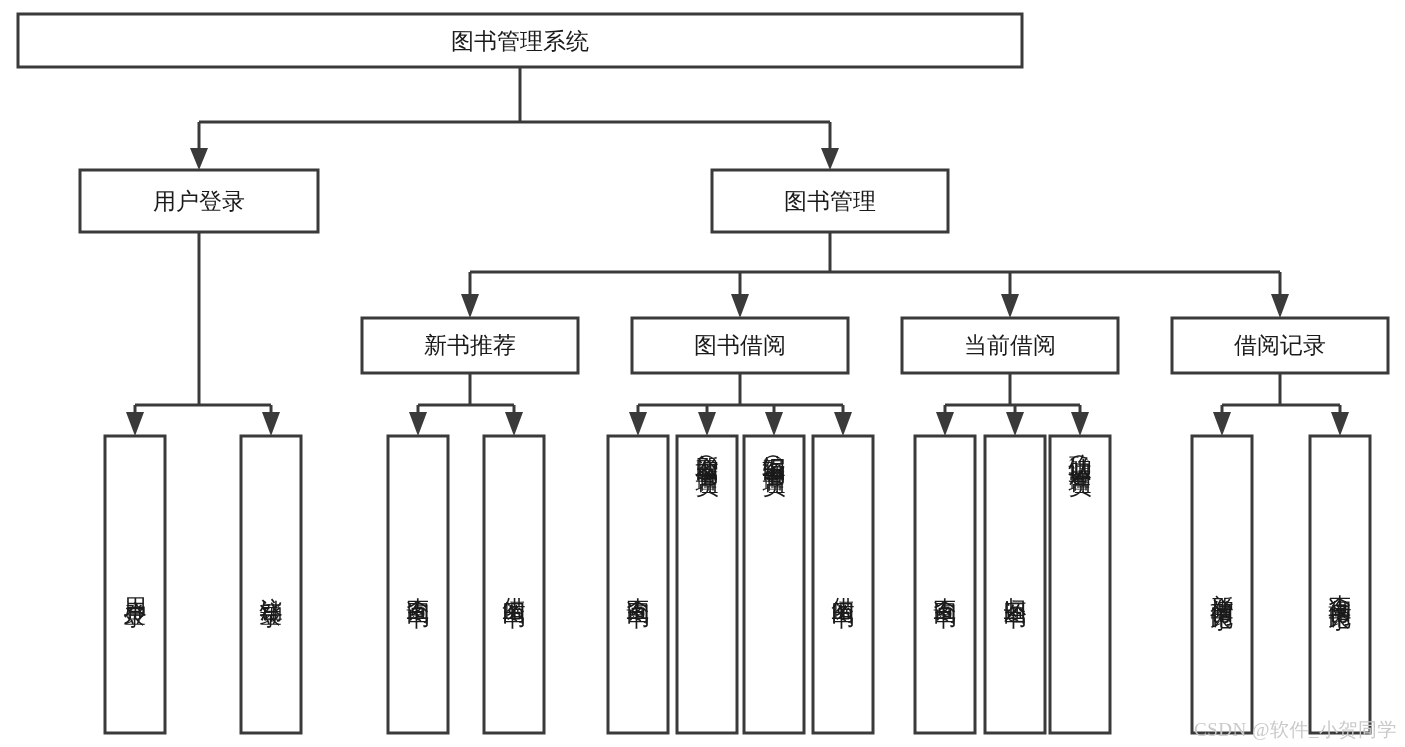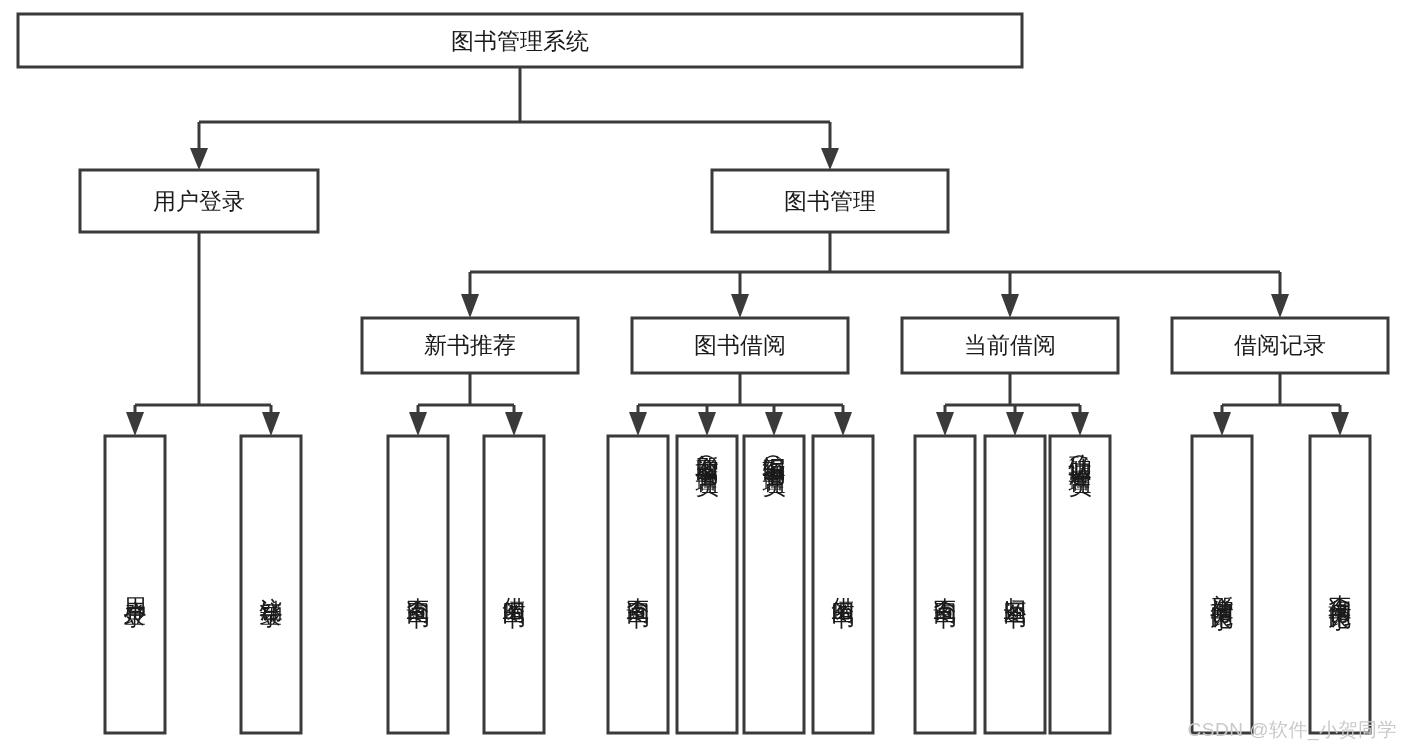--- a/index.html
+++ b/index.html
@@ -56,21 +56,21 @@
     font-family: "DejaVu Sans", "Liberation Sans", sans-serif;
     font-size: 23px;
     color: #1a1a1a;
     line-height: 1;
     white-space: nowrap;
   }
   #watermark {
     position: absolute;
     right: 8px;
     bottom: 4px;
-    font-family: Liberation Sans, sans-serif;
+    font-family: Liberation Serif, serif;
     font-size: 19px;
     color: #c9c9c9;
     letter-spacing: 0.5px;
     user-select: none;
     pointer-events: none;
   }
 </style>
 </head>
 <body>
 

